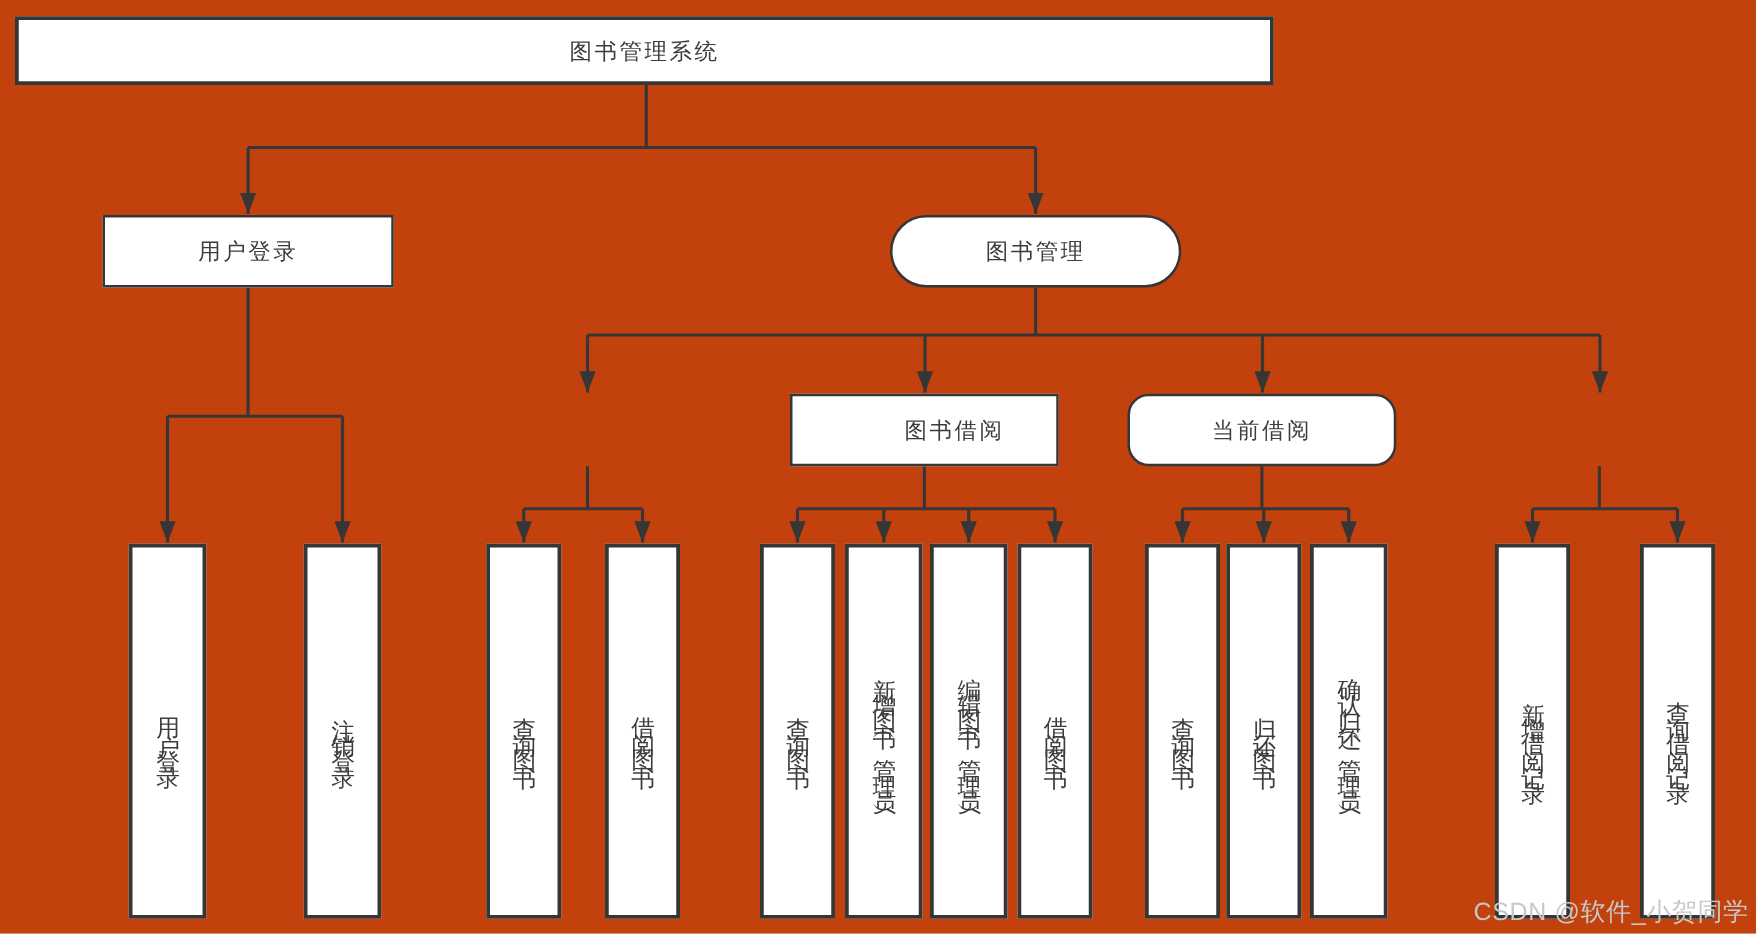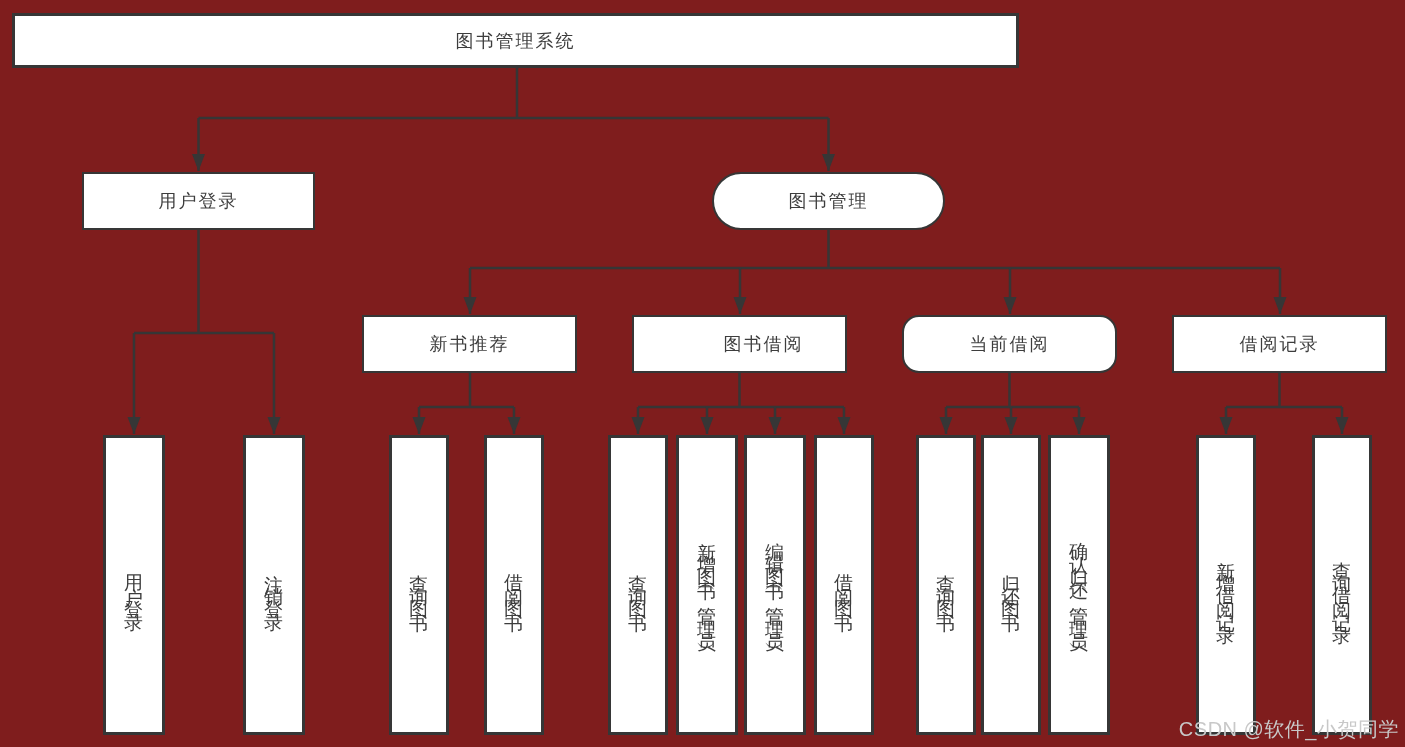--- a/index.html
+++ b/index.html
@@ -1,20 +1,20 @@
 <!DOCTYPE html>
 <html><head>
 <meta charset="utf-8">
 <style>
   html, body { margin: 0; padding: 0; background: #ffffff; }
   .canvas {
     position: relative;
     width: 1405px;
     height: 747px;
-    background: #7f1d1d;
+    background: #c2410c;
     font-family: "Liberation Sans", sans-serif;
     overflow: hidden;
   }
   .wires {
     position: absolute;
     left: 0; top: 0;
     width: 1405px; height: 747px;
     pointer-events: none;
   }
   .box {
@@ -93,24 +93,22 @@
       <line x1="1226" y1="407" x2="1226" y2="434" marker-end="url(#arrowDown)"></line>
       <line x1="1342" y1="407" x2="1342" y2="434" marker-end="url(#arrowDown)"></line>
     </g>
   </svg>
 
   <div class="box hbox root">图书管理系统</div>
 
   <div class="box hbox" style="left:82px; top:172px; width:233px; height:58px;">用户登录</div>
   <div class="box hbox" style="left:712px; top:172px; width:233px; height:58px;border-radius:29px;">图书管理</div>
 
-  <div class="box hbox" style="left:362px; top:315px; width:215px; height:58px;">新书推荐</div>
   <div class="box hbox" style="left:632px; top:315px; width:215px; height:58px;padding-left:48px;">图书借阅</div>
   <div class="box hbox" style="left:902px; top:315px; width:215px; height:58px;border-radius:17px;">当前借阅</div>
-  <div class="box hbox" style="left:1172px; top:315px; width:215px; height:58px;">借阅记录</div>
 
   <div class="box leaf" style="left:103px; width:62px;">
     <span class="vtext">用户登录</span>
   </div>
   <div class="box leaf" style="left:243px; width:62px;">
     <span class="vtext">注销登录</span>
   </div>
 
   <div class="box leaf" style="left:389px; width:60px;">
     <span class="vtext">查询图书</span>

